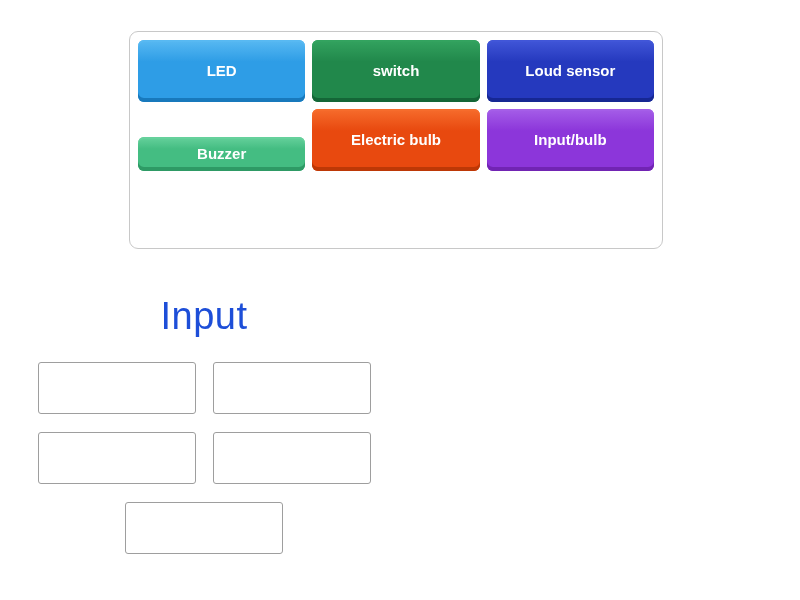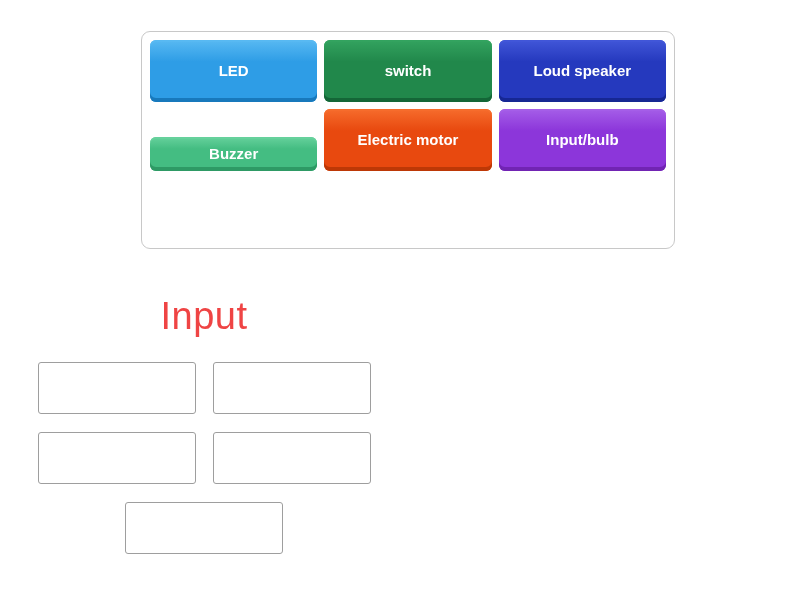--- a/index.html
+++ b/index.html
@@ -8,21 +8,21 @@
     background: #ffffff;
     font-family: "Liberation Sans", sans-serif;
     overflow: hidden;
     position: relative;
   }
   .stage { position: absolute; inset: 0; }
 
   
   .tile-pool {
     position: absolute;
-    left: 141px; top: 31px;
+    left: 129px; top: 31px;
     width: 534px; height: 218px;
     background: #ffffff;
     border: 1px solid #c8c8c8;
     border-radius: 9px;
     padding: 8px;
     display: grid;
     grid-template-columns: repeat(3, 1fr);
     grid-template-rows: repeat(3, 1fr);
     gap: 7px;
   }
@@ -48,21 +48,21 @@
     width: 348px;
     display: flex;
     flex-direction: column;
     align-items: center;
   }
   .group-left  { left: 30px; }
   .group-right { left: 422px; }
   .group-title {
     font-size: 38px;
     font-weight: 400;
-    color: #ef4444;
+    color: #1d4ed8;
     letter-spacing: 0.5px;
     height: 50px;
     line-height: 48px;
     margin-bottom: 20px;
   }
   .slot-rows {
     display: flex;
     flex-direction: column;
     gap: 18px;
     align-items: center;
@@ -81,23 +81,23 @@
   }
 </style>
 </head>
 <body>
 
 <div class="stage">
 
   <div class="tile-pool">
     <div class="tile" style="background: linear-gradient(rgb(88, 185, 242) 0%, rgb(46, 157, 230) 35%, rgb(46, 157, 230) 100%); box-shadow: rgb(88, 185, 242) 0px 2px 0px inset, rgb(24, 121, 188) 0px -4px 0px inset;">LED</div>
     <div class="tile" style="background: linear-gradient(rgb(51, 163, 95) 0%, rgb(33, 136, 75) 35%, rgb(33, 136, 75) 100%); box-shadow: rgb(51, 163, 95) 0px 2px 0px inset, rgb(20, 102, 55) 0px -4px 0px inset;">switch</div>
-    <div class="tile" style="background: linear-gradient(rgb(65, 86, 216) 0%, rgb(37, 57, 190) 35%, rgb(37, 57, 190) 100%); box-shadow: rgb(65, 86, 216) 0px 2px 0px inset, rgb(22, 39, 147) 0px -4px 0px inset;">Loud speaker</div>
+    <div class="tile" style="background: linear-gradient(rgb(65, 86, 216) 0%, rgb(37, 57, 190) 35%, rgb(37, 57, 190) 100%); box-shadow: rgb(65, 86, 216) 0px 2px 0px inset, rgb(22, 39, 147) 0px -4px 0px inset;">Loud sensor</div>
     <div class="tile" style="background: linear-gradient(rgb(102, 209, 156) 0%, rgb(68, 189, 130) 35%, rgb(68, 189, 130) 100%); box-shadow: rgb(102, 209, 156) 0px 2px 0px inset, rgb(46, 154, 101) 0px -4px 0px inset; margin-top: 28px;">Buzzer</div>
-    <div class="tile" style="background: linear-gradient(rgb(246, 108, 44) 0%, rgb(232, 73, 15) 35%, rgb(232, 73, 15) 100%); box-shadow: rgb(246, 108, 44) 0px 2px 0px inset, rgb(189, 56, 6) 0px -4px 0px inset;">Electric motor</div>
+    <div class="tile" style="background: linear-gradient(rgb(246, 108, 44) 0%, rgb(232, 73, 15) 35%, rgb(232, 73, 15) 100%); box-shadow: rgb(246, 108, 44) 0px 2px 0px inset, rgb(189, 56, 6) 0px -4px 0px inset;">Electric bulb</div>
     <div class="tile" style="background: linear-gradient(rgb(165, 94, 232) 0%, rgb(140, 54, 218) 35%, rgb(140, 54, 218) 100%); box-shadow: rgb(165, 94, 232) 0px 2px 0px inset, rgb(113, 36, 179) 0px -4px 0px inset;">Input/bulb</div>
   </div>
 
   <div class="group group-left">
     <div class="group-title">Input</div>
     <div class="slot-rows">
       <div class="slot-row">
         <div class="drop-slot"></div>
         <div class="drop-slot"></div>
       </div>

